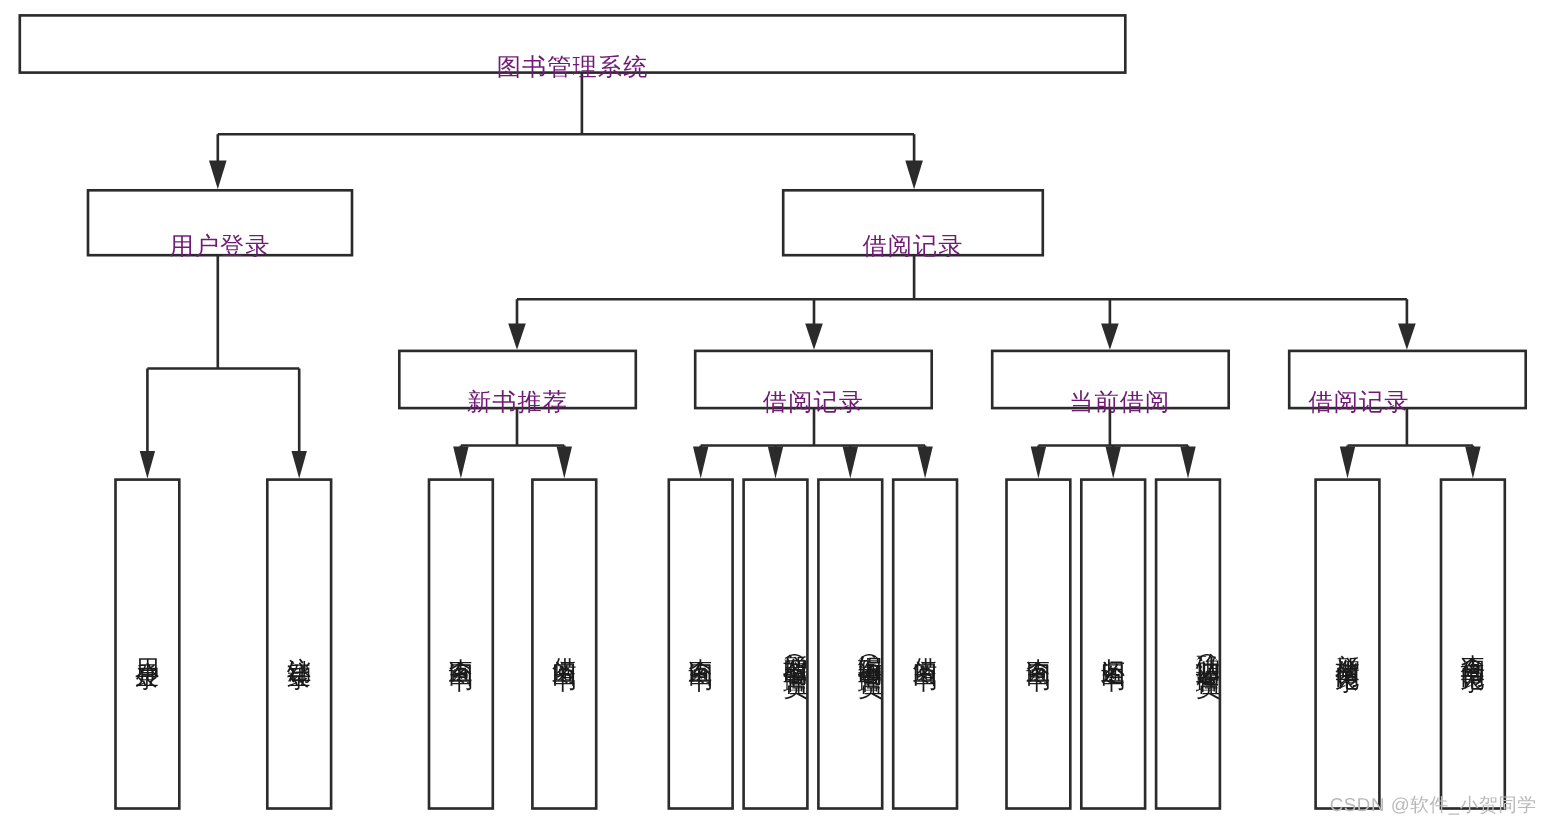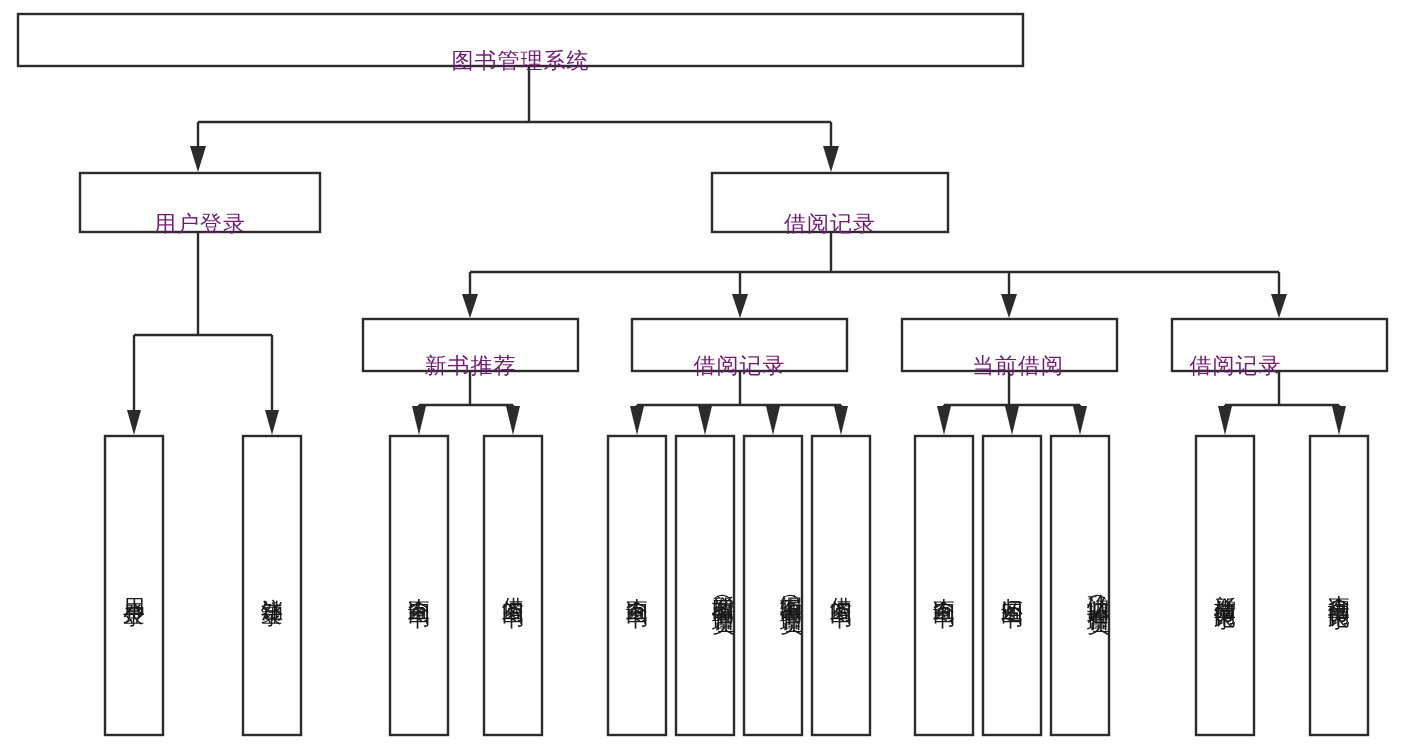--- a/index.html
+++ b/index.html
@@ -212,13 +212,14 @@
   <div class="vlabel-wrap" style="left:744px; top:440px; width:58px; height:299px; align-items:flex-start;">编辑图书（管理员）</div>
   <div class="vlabel-wrap" style="left:812px; top:436px; width:58px; height:299px; align-items:center;">借阅图书</div>
 
   <div class="vlabel-wrap" style="left:915px; top:436px; width:58px; height:299px; align-items:center;">查询图书</div>
   <div class="vlabel-wrap" style="left:983px; top:436px; width:58px; height:299px; align-items:center;">归还图书</div>
   <div class="vlabel-wrap" style="left:1051px; top:440px; width:58px; height:299px; align-items:flex-start;">确认归还（管理员）</div>
 
   <div class="vlabel-wrap" style="left:1196px; top:436px; width:58px; height:299px; align-items:center;">新增借阅记录</div>
   <div class="vlabel-wrap" style="left:1310px; top:436px; width:58px; height:299px; align-items:center;">查询借阅记录</div>
 
+  <div id="watermark">CSDN @软件_小贺同学</div>
 </div>
 
 </body></html>

